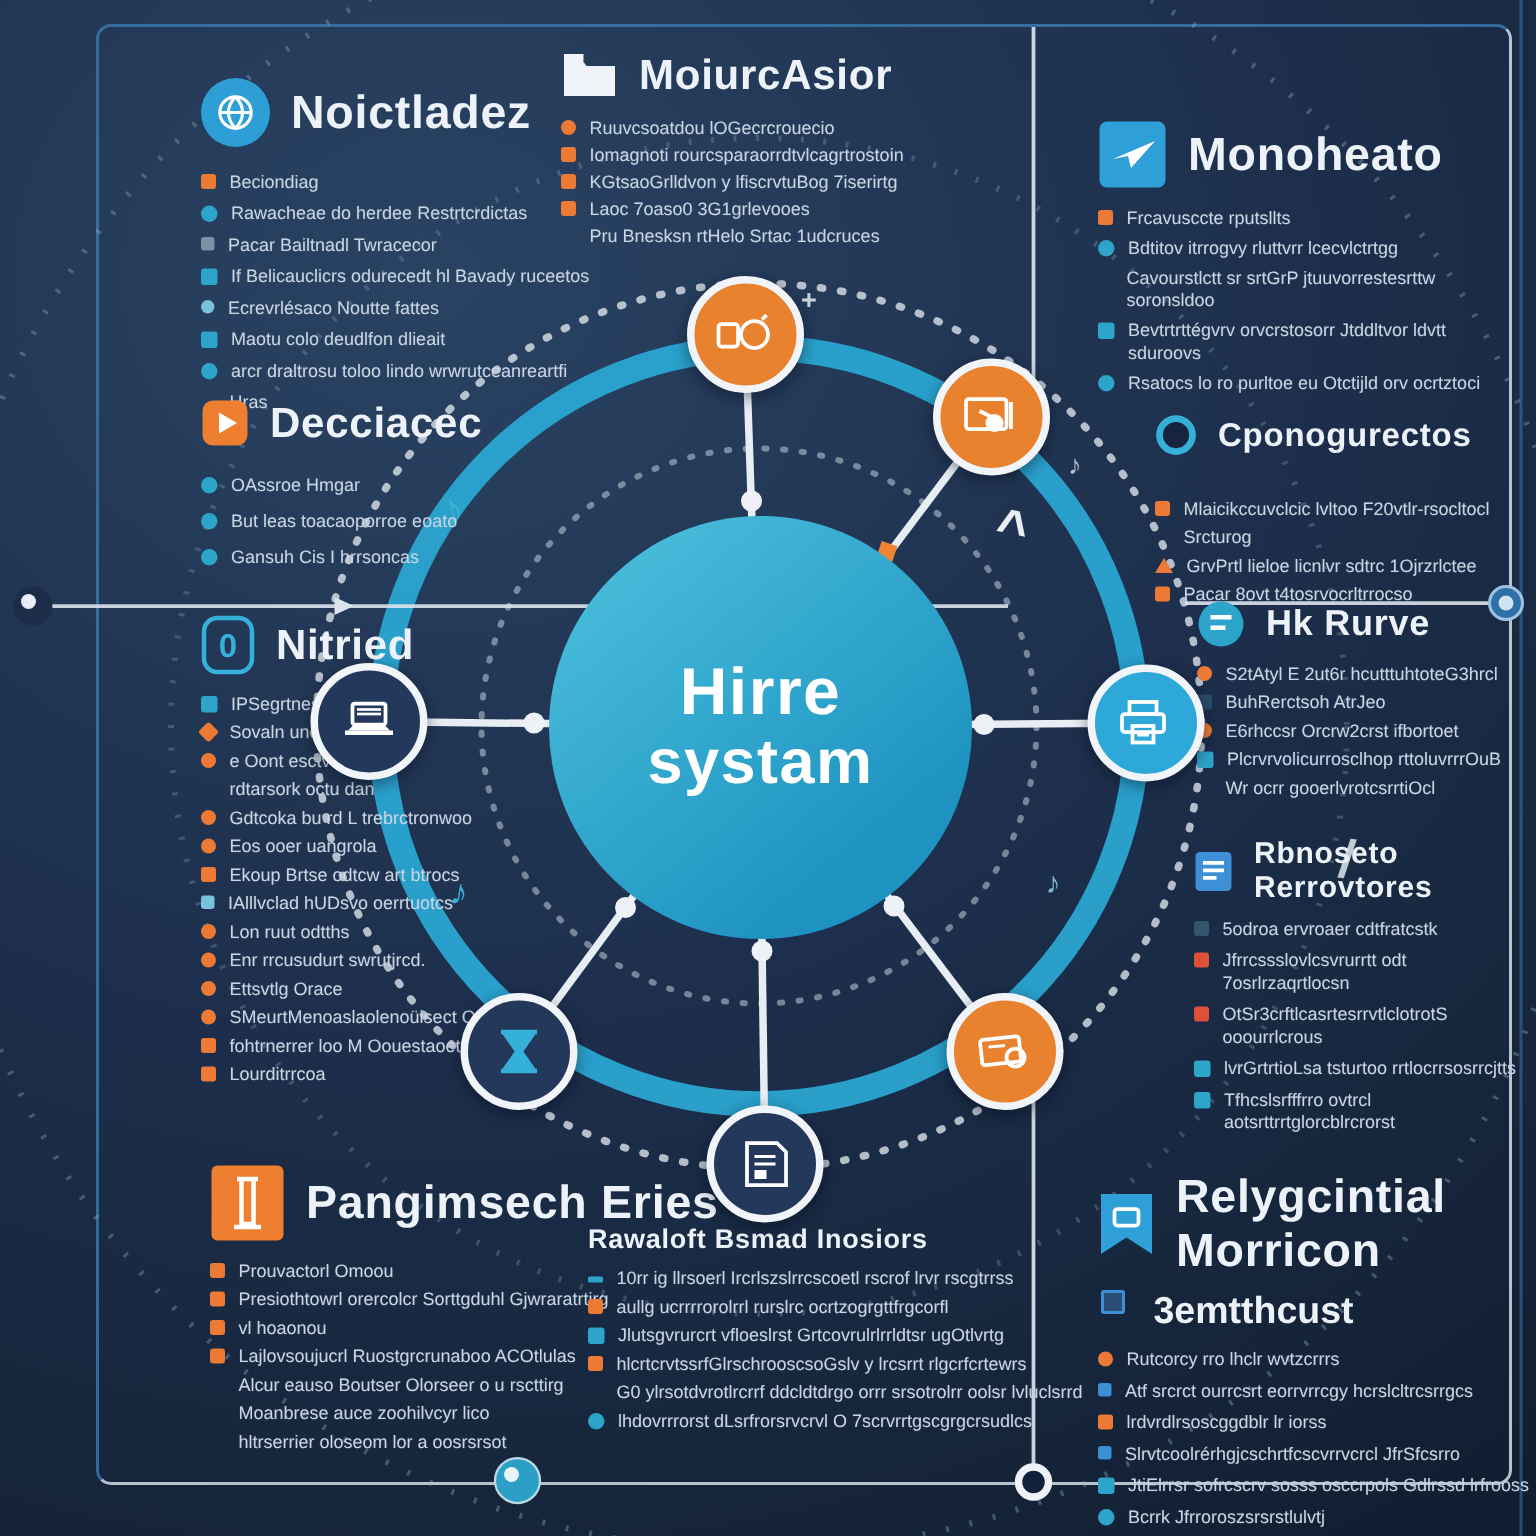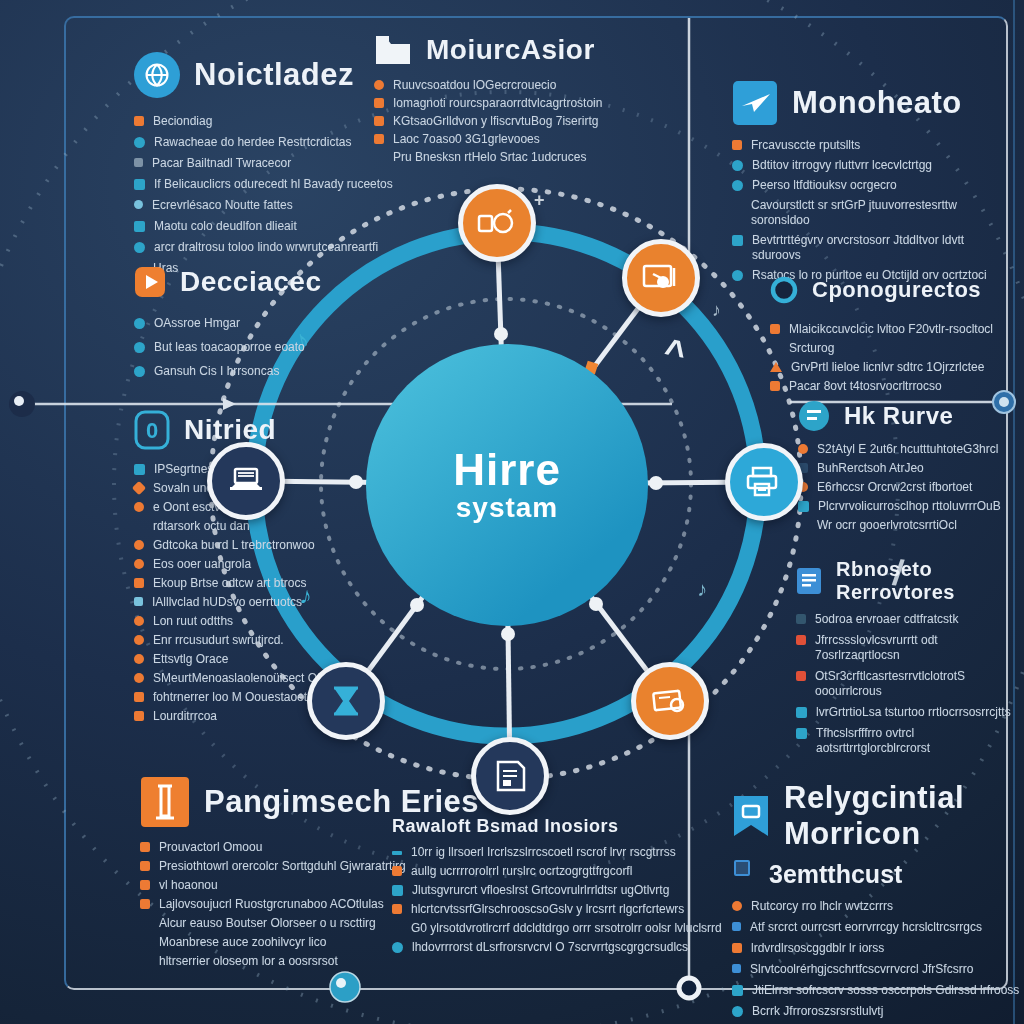--- a/index.html
+++ b/index.html
@@ -41,31 +41,31 @@
     border-left:6px solid transparent;border-right:6px solid transparent;border-bottom:10px solid var(--orange);}
   [data-bullet="none"]{visibility:hidden;}
   
   #s0 .sec-head{margin-bottom:16px;} #s0 .item{margin-bottom:6px;}
   #s1 .sec-head{margin-bottom:18px;} #s1 .item{margin-bottom:9px;}
   #s2 .sec-head{margin-bottom:12px;} #s2 .item{margin-bottom:4px;}
   #s3 .sec-head{margin-bottom:12px;} #s3 .item{margin-bottom:4px;}
   #s4 .sec-head{margin-bottom:12px;} #s4 .item{margin-bottom:3px;}
   #s5 .sec-head{margin-bottom:8px;}  #s5 .item{margin-bottom:4px;}
   #s6 .sec-head{margin-bottom:12px;} #s6 .item{margin-bottom:5px;}
-  #s7 .sec-head{margin-bottom:18px;} #s7 .item{margin-bottom:4px;}
+  #s7 .sec-head{margin-bottom:28px;} #s7 .item{margin-bottom:4px;}
   #s8 .sec-head{margin-bottom:10px;} #s8 .item{margin-bottom:4px;}
   #s9 .sec-head{margin-bottom:8px;}  #s9 .item{margin-bottom:6px;}
   #s10 .sec-head{margin-bottom:8px;} #s10 .item{margin-bottom:6px;}
   .subhead{display:flex;align-items:flex-start;gap:19px;margin:0 0 10px 2px;color:var(--heading);font-size:25px;font-weight:700;}
   
   #hub{position:absolute;left:366px;top:344px;width:282px;height:282px;border-radius:50%;z-index:5;
     background:linear-gradient(140deg,var(--center-top) 8%,var(--center-bottom) 78%);
     display:flex;flex-direction:column;align-items:center;justify-content:center;color:#fff;}
   #hub .l1{font-size:44px;font-weight:700;letter-spacing:1px;line-height:1.05;}
-  #hub .l2{font-size:28px;font-weight:700;letter-spacing:1px;line-height:1.1;}
+  #hub .l2{font-size:42px;font-weight:700;letter-spacing:1px;line-height:1.1;}
   
   .node{position:absolute;width:78px;height:78px;border-radius:50%;border:5px solid #f1f4f8;box-sizing:border-box;
     display:flex;align-items:center;justify-content:center;z-index:6;box-shadow:0 3px 10px rgba(5,12,24,.45);}
   .node.orange{background:var(--node-orange);}
   .node.blue{background:var(--node-blue);}
   .node.navy{background:var(--node-navy);}
   .nicon{width:40px;height:34px;}
   
   .glyph{position:absolute;z-index:3;color:#3ab2d4;font-weight:700;}
 </style>
@@ -458,24 +458,20 @@
 
     <li class="item">
         <span class="bullet" data-bullet="os"></span>
         <span class="txt">Frcavusccte rputsllts</span>
       </li>
         <li class="item">
         <span class="bullet" data-bullet="tc"></span>
         <span class="txt">Bdtitov itrrogvy rluttvrr lcecvlctrtgg</span>
       </li>
         <li class="item">
-        <span class="bullet" data-bullet="tc"></span>
-        <span class="txt">Peerso ltfdtiouksv ocrgecro</span>
-      </li>
-        <li class="item">
         <span class="bullet" data-bullet="none"></span>
         <span class="txt">Cavourstlctt sr srtGrP jtuuvorrestesrttw soronsldoo</span>
       </li>
         <li class="item">
         <span class="bullet" data-bullet="ts"></span>
         <span class="txt">Bevtrtrttégvrv orvcrstosorr Jtddltvor ldvtt sduroovs</span>
       </li>
         <li class="item">
         <span class="bullet" data-bullet="tc"></span>
         <span class="txt">Rsatocs lo ro purltoe eu Otctijld orv ocrtztoci</span>

